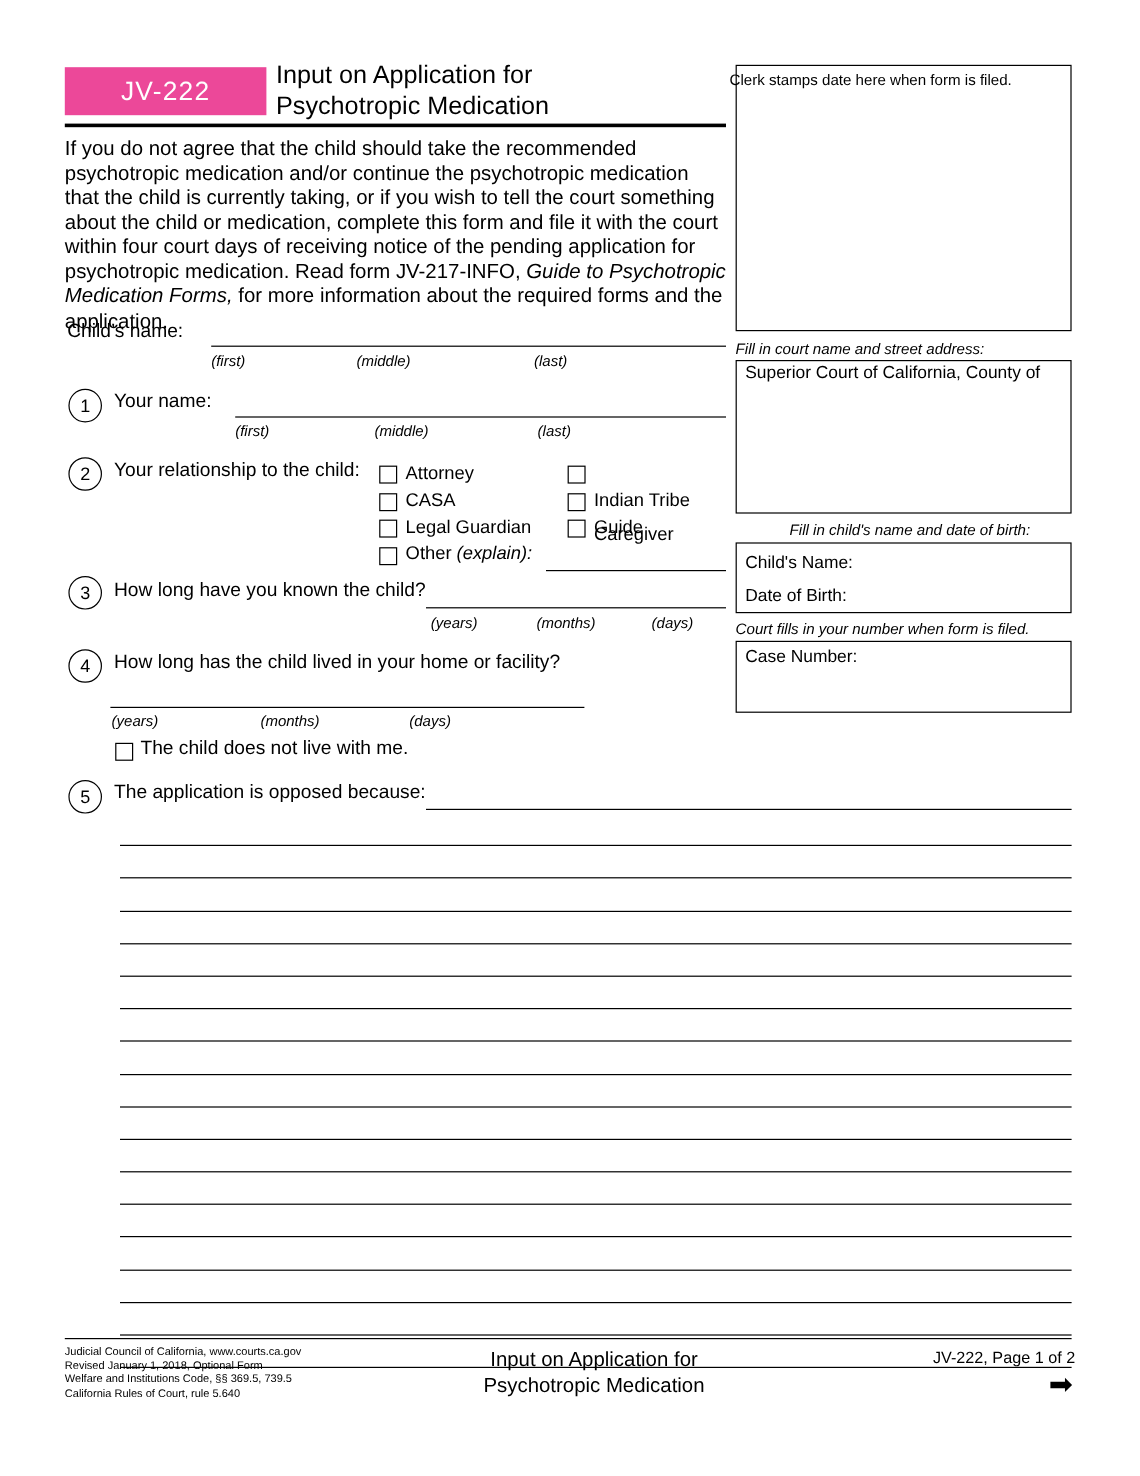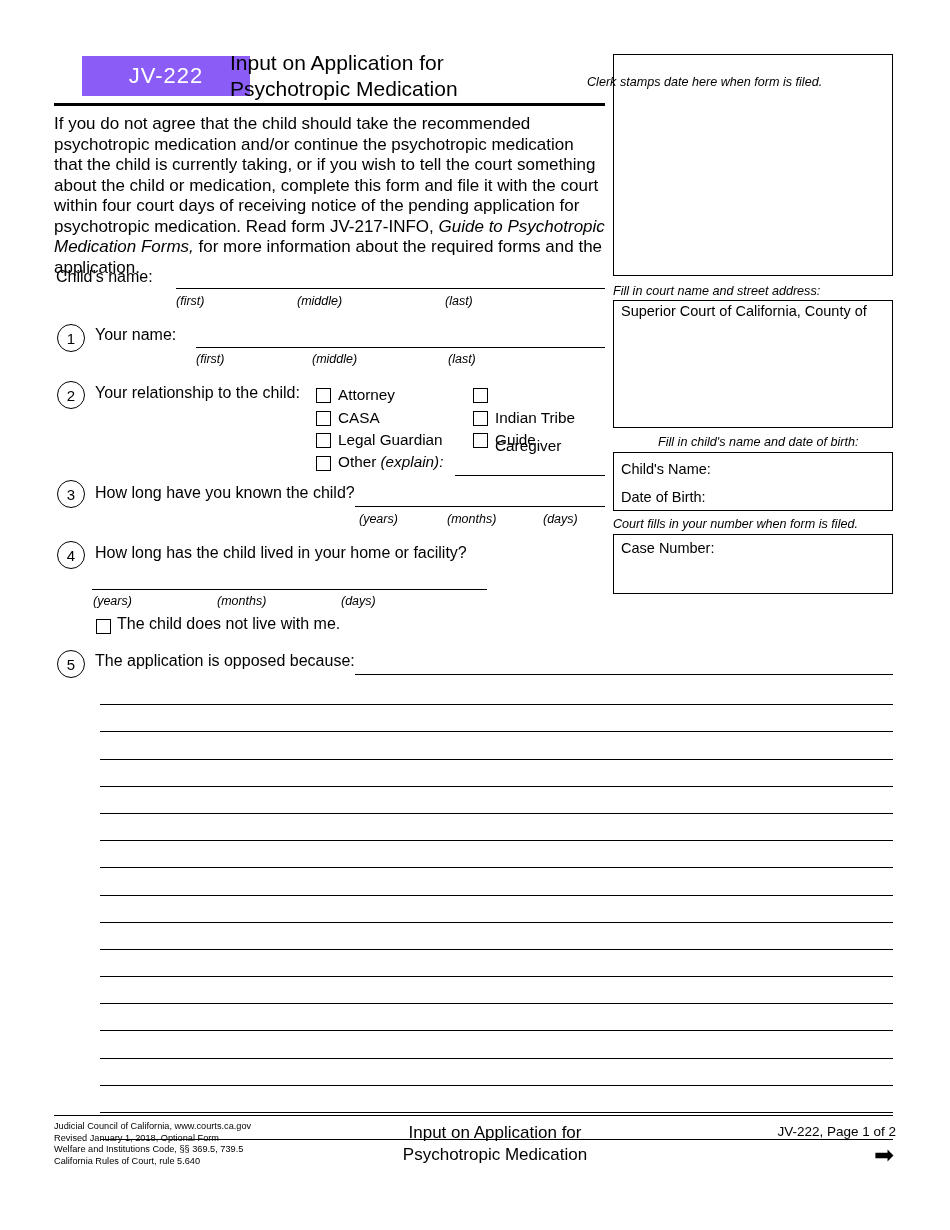--- a/index.html
+++ b/index.html
@@ -19,28 +19,27 @@
     overflow: hidden;
   }
 
   
   .form-badge {
     position: absolute;
     left: 54px;
     top: 56px;
     width: 168px;
     height: 40px;
-    background: #8b5cf6;
+    background: #ec4899;
     color: #fff;
     font-size: 22px;
     letter-spacing: 1px;
     display: flex;
     align-items: center;
     justify-content: center;
-    margin-left: 28px;
   }
   .title-block {
     position: absolute;
     left: 230px;
     top: 50px;
     width: 375px;
   }
   .title-line {
     font-size: 21px;
     line-height: 26px;
@@ -251,21 +250,21 @@
     <div class="al"></div>
     <div class="al"></div>
     <div class="al"></div>
     <div class="al"></div>
     <div class="al"></div>
     <div class="al"></div>
     <div class="al"></div>
   </div>
 
   <div class="rbox" style="left:613px; top:54px; width:280px; height:222px;"></div>
-  <div class="rtext" style="left:587px; top:60px; font-style:italic; font-size:12.6px;margin-top:15px;">Clerk stamps date here when form is filed.</div>
+  <div class="rtext" style="left:608px; top:60px; font-size:12.6px;">Clerk stamps date here when form is filed.</div>
 
   <div class="rlabel" style="left:613px; top:284px;">Fill in court name and street address:</div>
   <div class="rbox" style="left:613px; top:300px; width:280px; height:128px;"></div>
   <div class="rtext" style="left:621px; top:303px;">Superior Court of California, County of</div>
 
   <div class="rlabel" style="left:617px; top:435px;margin-left:41px;">Fill in child's name and date of birth:</div>
   <div class="rbox" style="left:613px; top:452px; width:280px; height:59px;"></div>
   <div class="rtext" style="left:621px; top:461px;">Child's Name:</div>
   <div class="rtext" style="left:621px; top:489px;">Date of Birth:</div>
 

